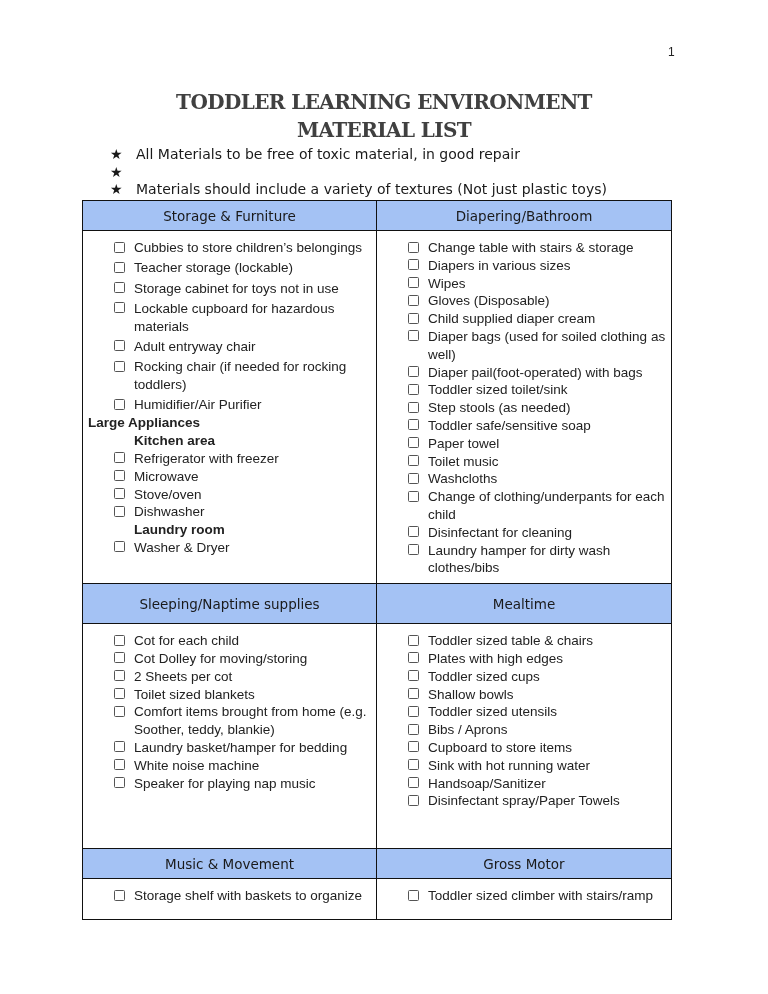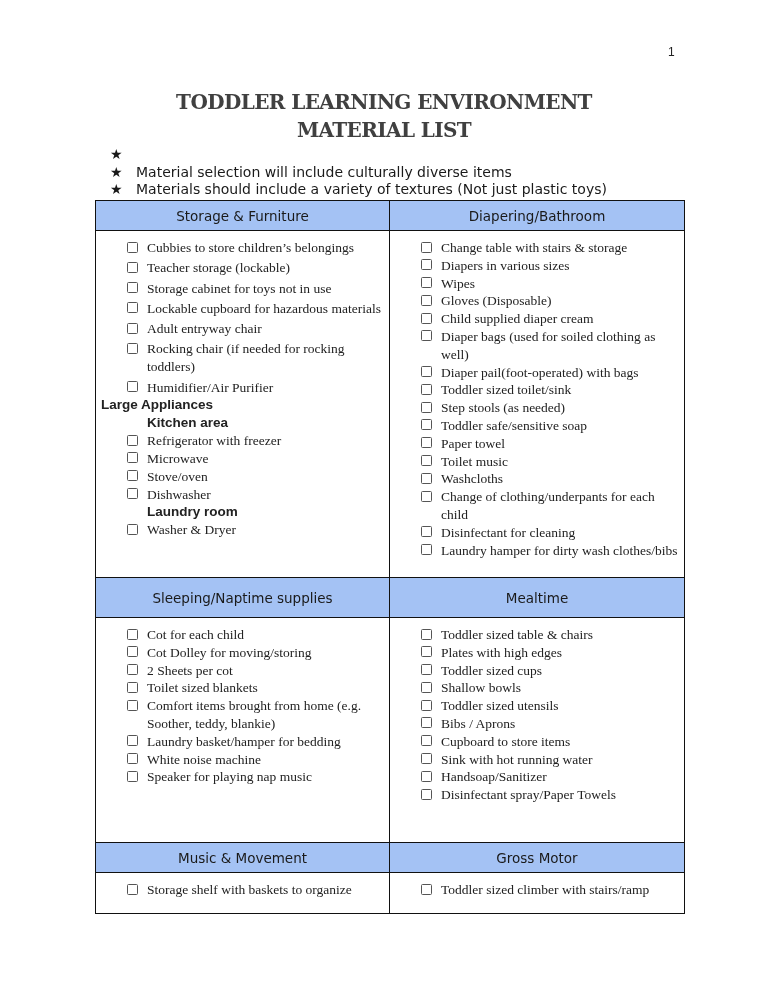--- a/index.html
+++ b/index.html
@@ -2,50 +2,50 @@
 <html><head>
   <meta charset="utf-8">
   <style>
     html, body { margin: 0; padding: 0; background: #ffffff; }
     body { width: 768px; height: 994px; position: relative; overflow: hidden; color: #1a1a1a; }
     .page-number { position: absolute; top: 45px; left: 668px; font-family: "Liberation Sans", sans-serif; font-size: 12px; color: #222; }
     .title { position: absolute; top: 88px; left: 0; width: 768px; text-align: center; font-family: "DejaVu Serif", serif; font-weight: bold; font-size: 20px; line-height: 28px; letter-spacing: -0.6px; color: #404040; }
     .notes { position: absolute; top: 146px; left: 110px; margin: 0; padding: 0; list-style: none; font-family: "DejaVu Sans", sans-serif; font-size: 14px; line-height: 17.5px; color: #1a1a1a; }
     .notes li { display: flex; align-items: center; }
     .notes .star { width: 26px; font-size: 14px; }
-    table.grid { position: absolute; top: 200px; left: 95px; width: 589px; border-collapse: collapse; table-layout: fixed; padding-left: 17px; }
+    table.grid { position: absolute; top: 200px; left: 82px; width: 589px; border-collapse: collapse; table-layout: fixed; padding-left: 17px; }
     table.grid td, table.grid th { border: 1.5px solid #111; padding: 0; vertical-align: top; }
     table.grid th { background: #a4c2f4; height: 29px; font-family: "DejaVu Sans", sans-serif; font-weight: normal; font-size: 13.5px; text-align: center; vertical-align: middle; color: #1a1a1a; }
     .cell { font-family: "Liberation Sans", sans-serif; font-size: 13.5px; color: #222; }
     .items { margin: 0; padding: 0; list-style: none; }
-    .item { display: flex; align-items: flex-start; line-height: 17.8px; font-family: Liberation Serif, serif; }
+    .item { display: flex; align-items: flex-start; line-height: 17.8px; }
     .cb { flex: 0 0 auto; width: 11px; height: 11px; border: 1.3px solid #555; border-radius: 1.5px; margin: 2.5px 9px 0 0; box-sizing: border-box; background: #fff; }
     .c1 { padding: 8px 0 6px 31px; }
     .c2 { padding: 8px 0 6px 31px; }
     .spaced .item { margin-bottom: 2.5px; }
     .group-title { font-weight: bold; margin-left: -26px; line-height: 18px; }
     .group-sub { font-weight: bold; margin-left: 20px; line-height: 17.8px; }
   </style>
 </head>
 <body>
 
 <div class="page-number">1</div>
 
 <div class="title">
   <div>TODDLER LEARNING ENVIRONMENT</div>
   <div>MATERIAL LIST</div>
 </div>
 
 <ul class="notes">
   <li>
       <span class="star">★</span>
+      <span>All Materials to be free of toxic material, in good repair</span>
     </li>
   <li>
       <span class="star">★</span>
-      <span>Material selection will include culturally diverse items</span>
     </li>
   <li>
       <span class="star">★</span>
       <span>Materials should include a variety of textures (Not just plastic toys)</span>
     </li>
 </ul>
 
 <table class="grid">
   <colgroup>
       <col style="width:294px">

